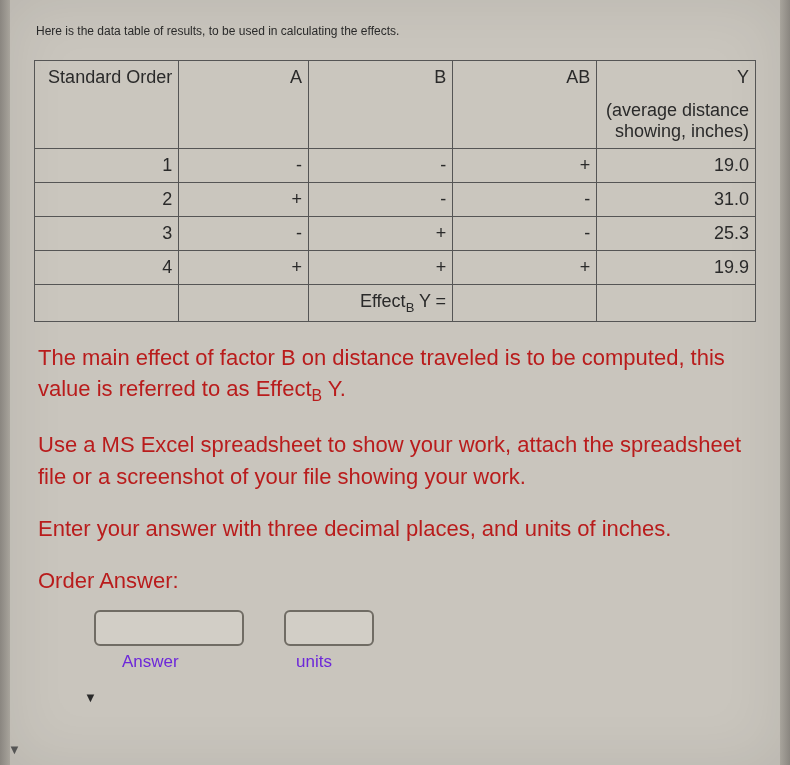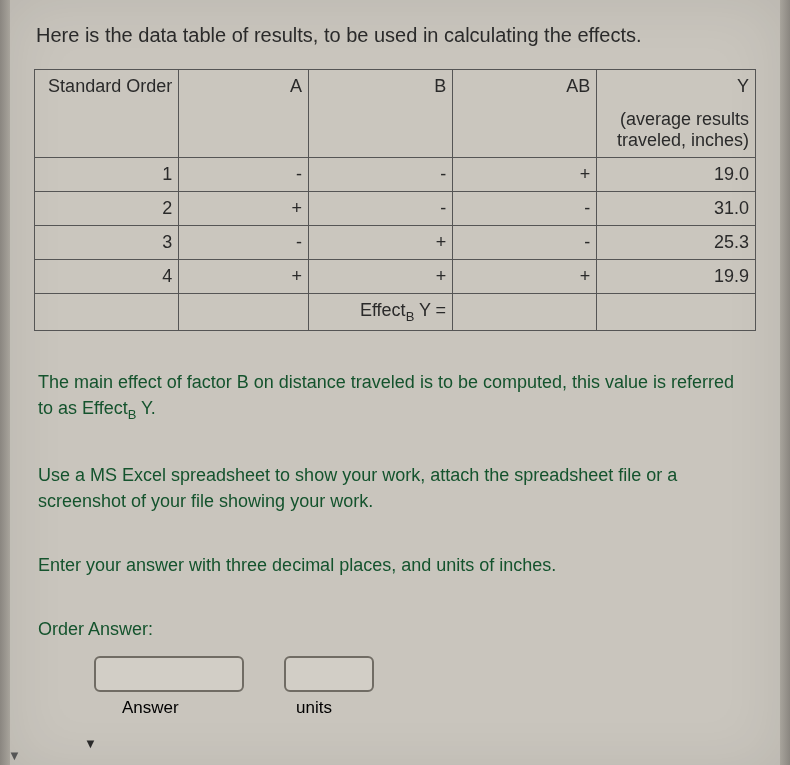--- a/index.html
+++ b/index.html
@@ -27,21 +27,21 @@
     width: 10px;
     background: linear-gradient(to right,#8a8680,#a8a49c);
   }
   .right-edge {
     position: absolute;
     right: 0; top: 0; bottom: 0;
     width: 10px;
     background: linear-gradient(to left,#8a8680,#a8a49c);
   }
   .intro {
-    font-size: 20px;
+    font-size: 12px;
     color: #2a2a2a;
     margin: 6px 0 22px 2px;
   }
   table.data {
     border-collapse: collapse;
     width: 100%;
     table-layout: fixed;
     font-size: 18px;
     color: #2a2a2a;
   }
@@ -55,24 +55,24 @@
   }
   table.data th { font-weight: normal; }
   .col-order { width: 20%; }
   .col-a { width: 18%; }
   .col-b { width: 20%; }
   .col-ab { width: 20%; }
   .col-y { width: 22%; }
   .y-head-top { border-bottom: none !important; }
   .y-head-bottom { border-top: none !important; }
   .body-text {
-    font-size: 18px;
-    color: #14532d;
+    font-size: 22px;
+    color: #b91c1c;
     line-height: 1.45;
-    margin: 38px 4px 0 4px;
+    margin: 20px 4px 0 4px;
   }
   .sub { font-size: 0.72em; vertical-align: sub; }
   .answer-row {
     margin: 14px 0 2px 60px;
     display: flex;
     gap: 40px;
     align-items: flex-start;
   }
   .answer-block { display:flex; flex-direction:column; align-items:flex-start; }
   .answer-input {
@@ -80,21 +80,21 @@
     height: 36px;
     border: 2px solid #706c64;
     border-radius: 6px;
     background: #d2cec6;
     padding: 4px 8px;
     font-size: 16px;
   }
   .units-input { width: 90px; }
   .field-label {
     font-size: 17px;
-    color: #000000;
+    color: #6d28d9;
     margin-top: 6px;
     margin-left: 28px;
   }
   .units-label { margin-left: 12px; }
   .attach-row {
     margin: 18px 0 0 50px;
     font-size: 17px;
     color: #2a2a2a;
     display: flex;
     align-items: center;
@@ -132,21 +132,21 @@
     </colgroup>
     <tbody>
         <tr class="double-row">
       <th rowspan="2">Standard Order</th>
       <th rowspan="2">A</th>
       <th rowspan="2">B</th>
       <th rowspan="2">AB</th>
       <th class="y-head-top">Y</th>
     </tr>
     <tr>
-      <th class="y-head-bottom">(average results traveled, inches)</th>
+      <th class="y-head-bottom">(average distance showing, inches)</th>
     </tr>
     <tr>
       <td>1</td>
       <td>-</td>
       <td>-</td>
       <td>+</td>
       <td>19.0</td>
     </tr>
     <tr>
       <td>2</td>

